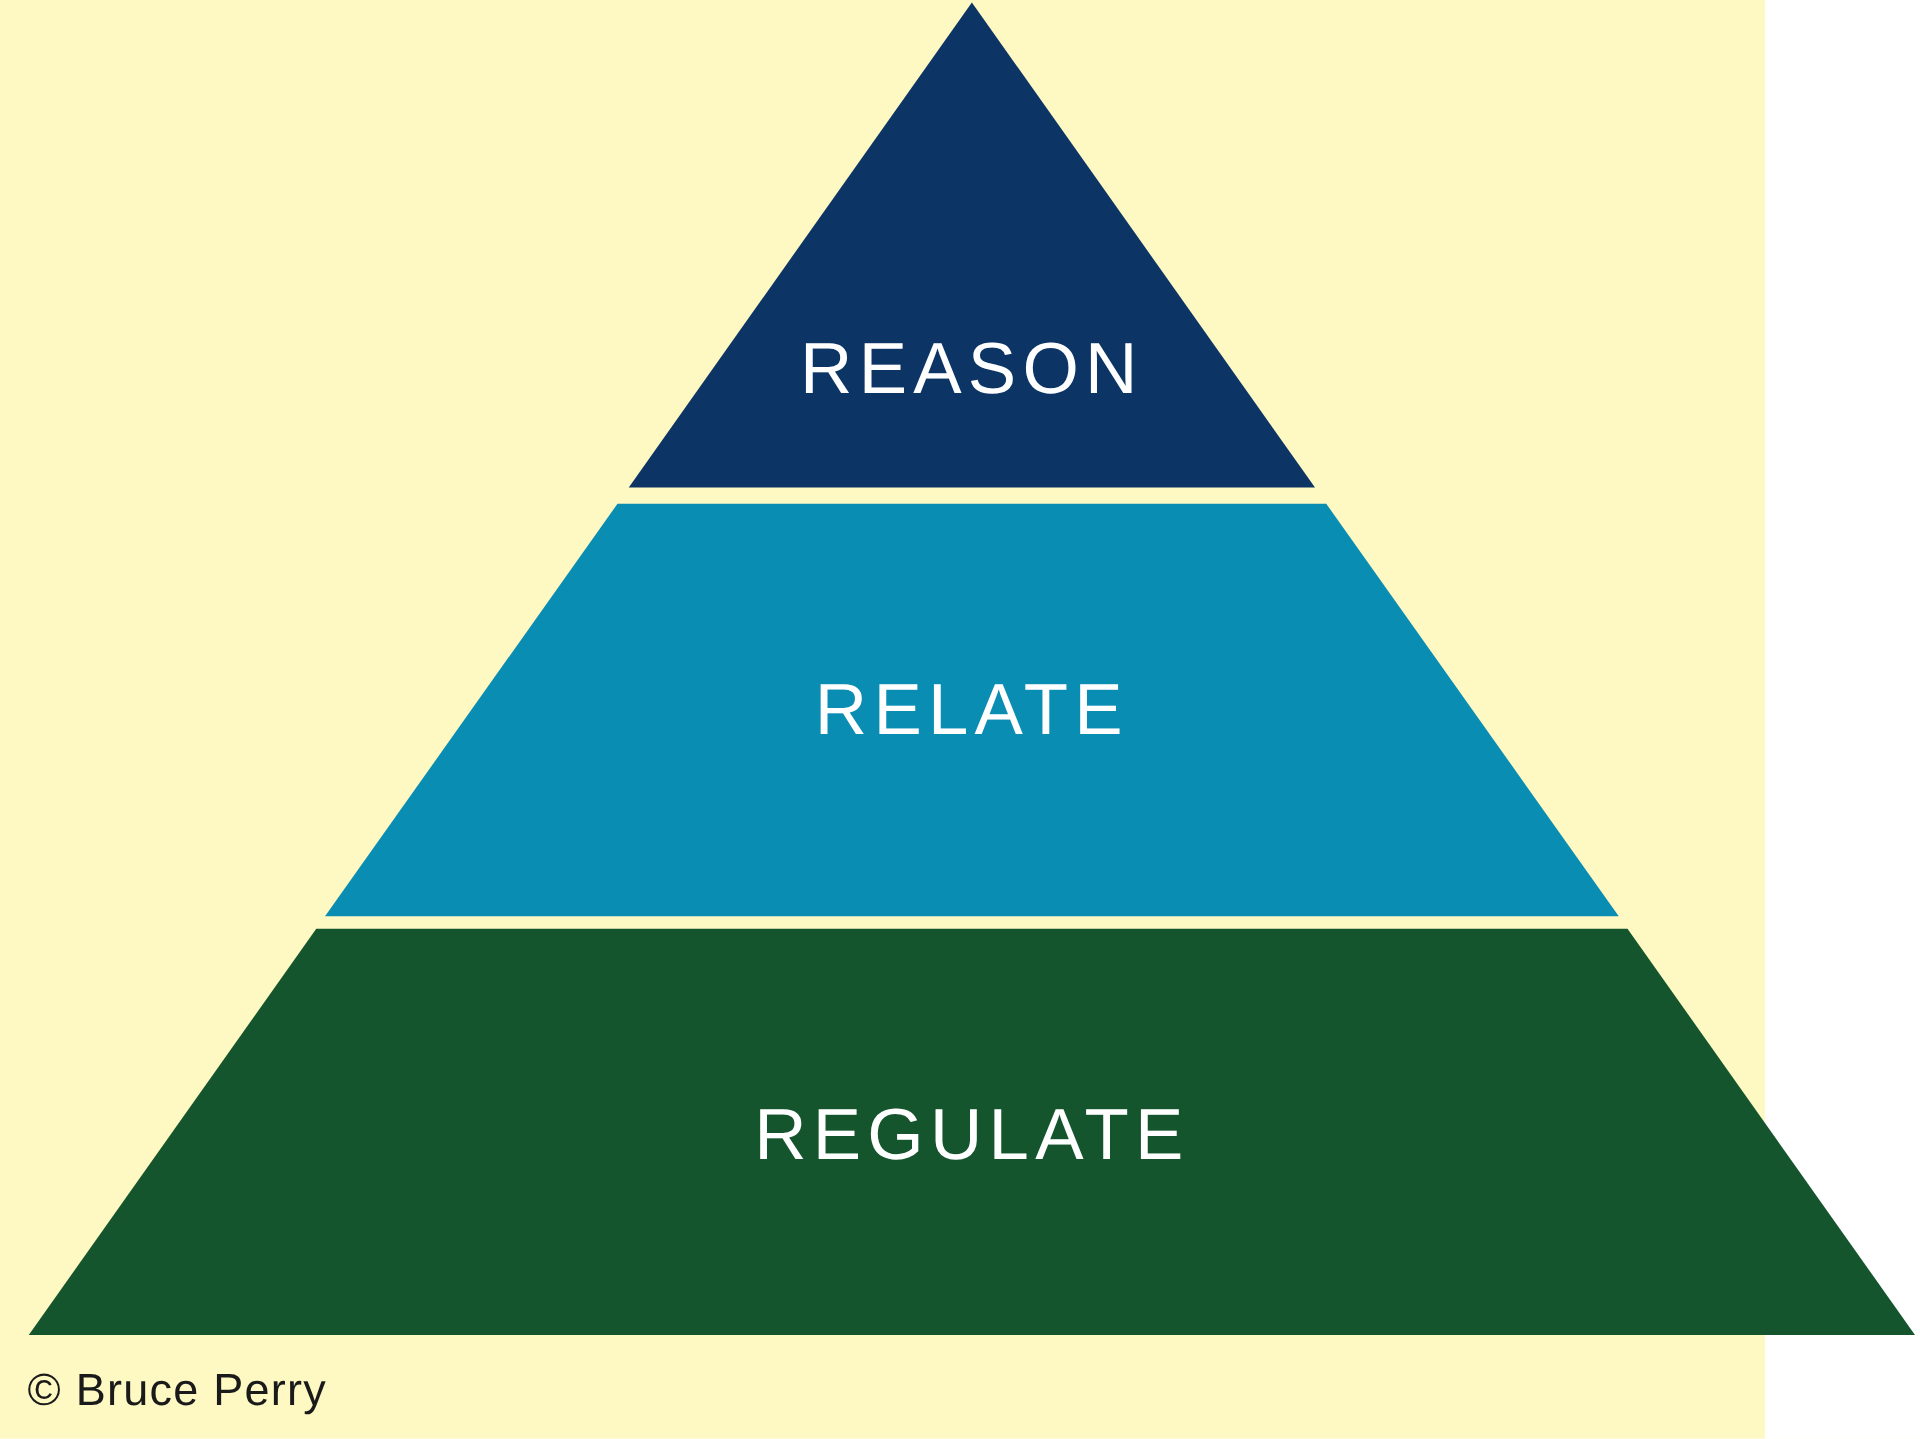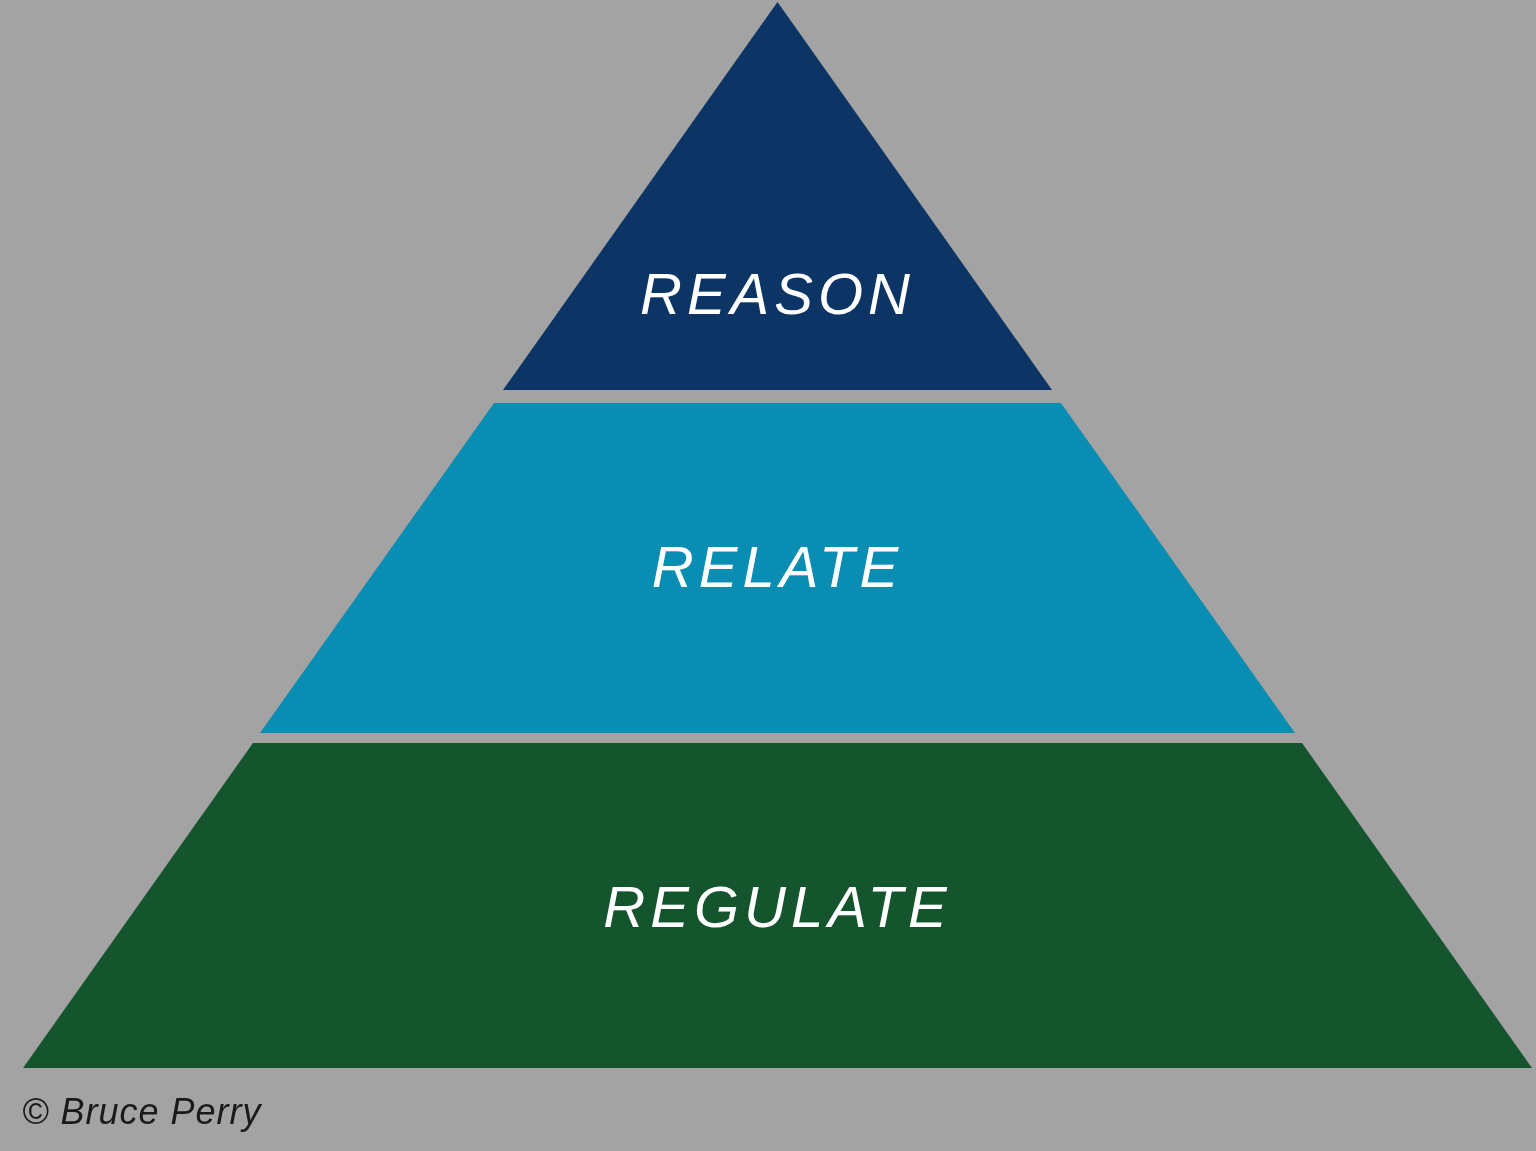--- a/index.html
+++ b/index.html
@@ -6,24 +6,23 @@
       margin: 0;
       padding: 0;
       background: #ffffff;
       width: 1536px;
       height: 1151px;
       overflow: hidden;
       font-family: "Liberation Sans", sans-serif;
     }
     .canvas {
       position: relative;
-      width: 1536px;
+      width: 1412px;
       height: 1151px;
-      background: #a3a3a3;
-      font-style: italic;
+      background: #fef9c3;
     }
     svg {
       display: block;
       width: 1536px;
       height: 1151px;
     }
     .level-label {
       font-family: "Liberation Sans", sans-serif;
       font-size: 58px;
       font-weight: 400;

